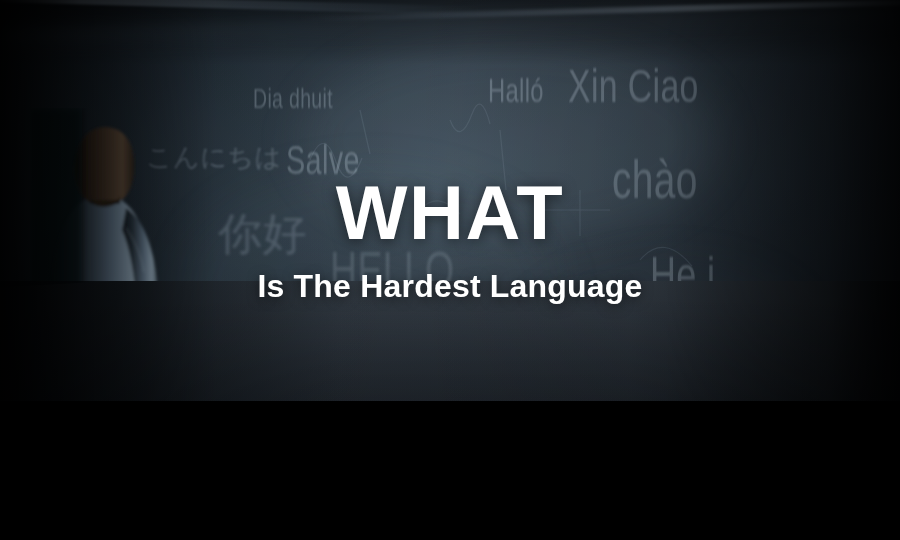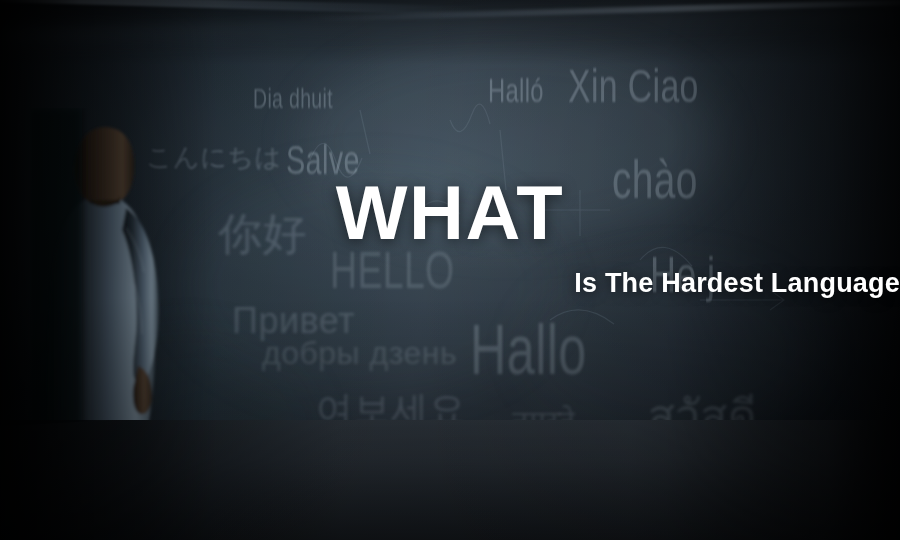--- a/index.html
+++ b/index.html
@@ -7,21 +7,21 @@
     padding: 0;
     background: #000;
   }
   body {
     font-family: "Liberation Sans", sans-serif;
   }
 
   #stage {
     position: relative;
     width: 900px;
-    height: 540px;
+    height: 401px;
     overflow: hidden;
     background: #11171c;
   }
 
   
   .board {
     position: absolute;
     left: 0; top: 0;
     width: 900px; height: 540px;
     background:
@@ -139,27 +139,26 @@
     font-weight: 700;
     letter-spacing: 1.5px;
     line-height: 0.98;
     font-family: "Liberation Sans", sans-serif;
     text-shadow: 0 2px 14px rgba(0,0,0,0.55);
   }
   .headline-sub {
     display: block;
     margin-top: 14px;
     color: #ffffff;
-    font-size: 27px;
+    font-size: 32px;
     font-weight: 700;
     line-height: 1.42;
     letter-spacing: 0.2px;
     font-family: "Liberation Sans", sans-serif;
     text-shadow: 0 2px 12px rgba(0,0,0,0.55);
-    text-align: right;
   }
 </style>
 </head>
 <body>
 
 <div id="stage">
 
   <div class="board"></div>
   <div class="smear sm1"></div>
   <div class="smear sm2"></div>

